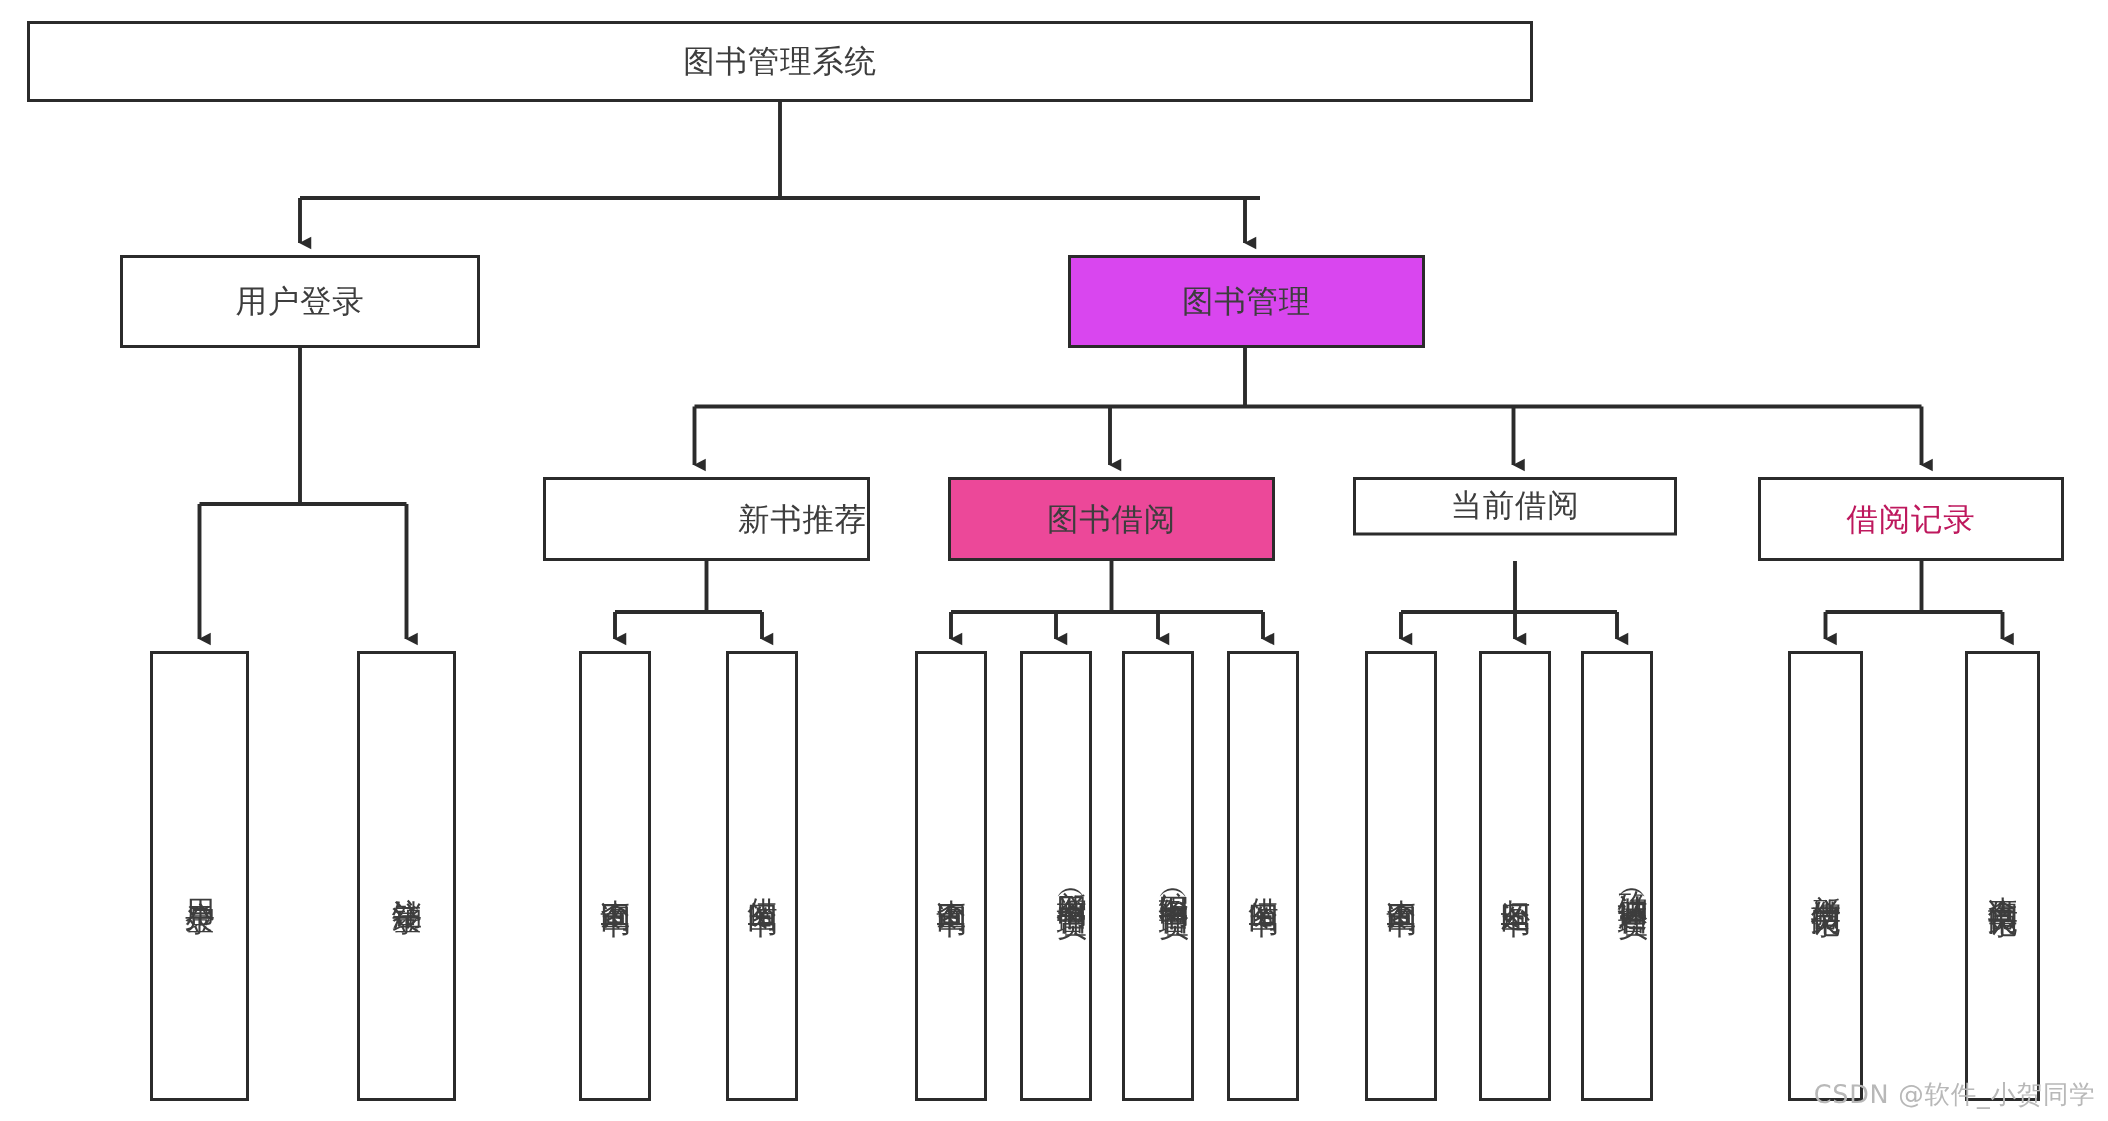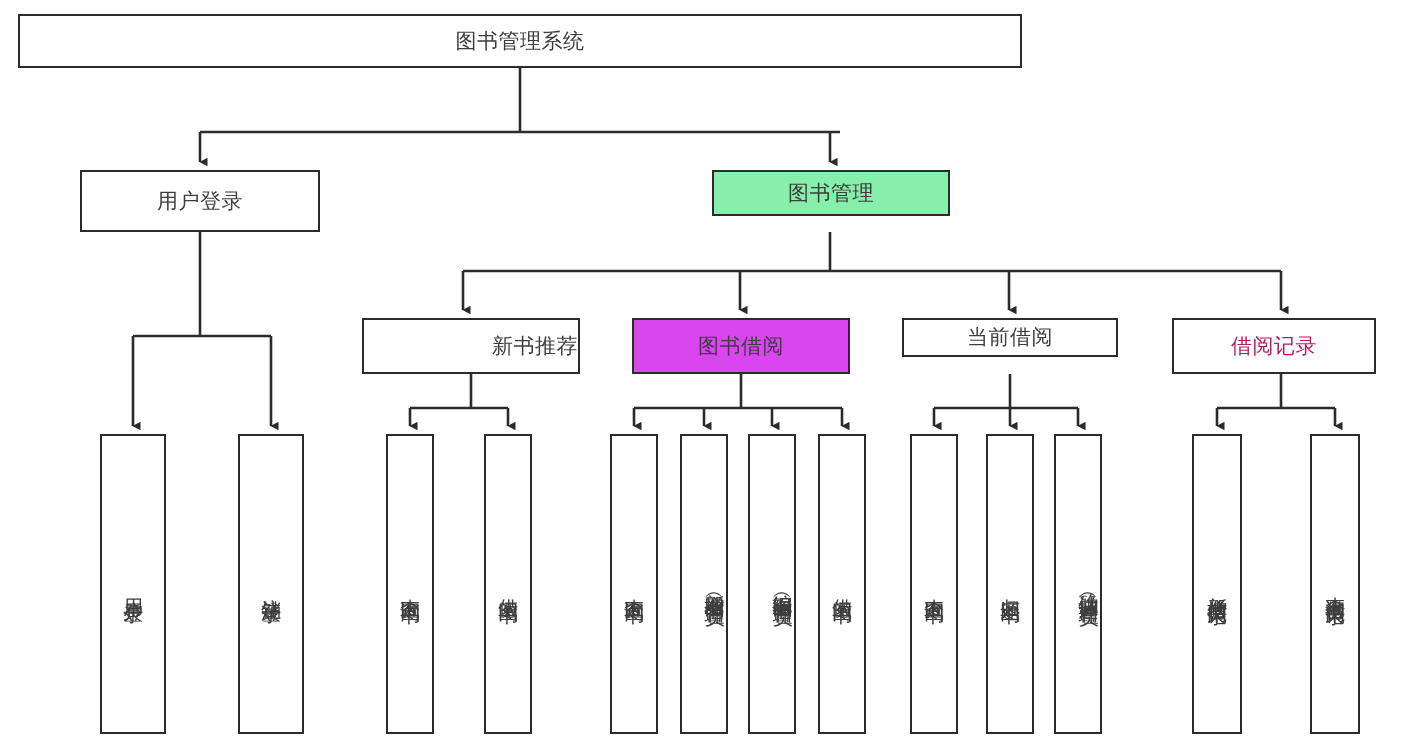--- a/index.html
+++ b/index.html
@@ -125,27 +125,27 @@
     </g>
   </svg>
 
   <div id="nodes-layer">
       <div class="node node-root node-h" style="left: 18px; top: 14px; width: 1004px; height: 54px; border-color: rgb(43, 43, 43); background: rgb(255, 255, 255); color: rgb(61, 61, 61);">
         <span>图书管理系统</span>
       </div>
       <div class="node node-h" style="left: 80px; top: 170px; width: 240px; height: 62px; border-color: rgb(43, 43, 43); background: rgb(255, 255, 255); color: rgb(61, 61, 61);">
         <span>用户登录</span>
       </div>
-      <div class="node node-h" style="left: 712px; top: 170px; width: 238px; height: 46px; border-color: rgb(43, 43, 43); background: #86efac; color: rgb(61, 61, 61); justify-content: center;">
+      <div class="node node-h" style="left: 712px; top: 170px; width: 238px; height: 62px; border-color: rgb(43, 43, 43); background: #d946ef; color: rgb(61, 61, 61); justify-content: center;">
         <span>图书管理</span>
       </div>
       <div class="node node-h" style="left: 362px; top: 318px; width: 218px; height: 56px; border-color: rgb(43, 43, 43); background: rgb(255, 255, 255); color: rgb(61, 61, 61); justify-content: flex-end;">
         <span>新书推荐</span>
       </div>
-      <div class="node node-h" style="left: 632px; top: 318px; width: 218px; height: 56px; border-color: rgb(43, 43, 43); background: #d946ef; color: rgb(61, 61, 61);">
+      <div class="node node-h" style="left: 632px; top: 318px; width: 218px; height: 56px; border-color: rgb(43, 43, 43); background: #ec4899; color: rgb(61, 61, 61);">
         <span>图书借阅</span>
       </div>
       <div class="node node-h" style="left: 902px; top: 318px; width: 216px; height: 39px; border-color: rgb(43, 43, 43); background: rgb(255, 255, 255); color: rgb(61, 61, 61);">
         <span>当前借阅</span>
       </div>
       <div class="node node-h" style="left: 1172px; top: 318px; width: 204px; height: 56px; border-color: rgb(43, 43, 43); background: rgb(255, 255, 255); color: #be185d;">
         <span>借阅记录</span>
       </div>
       <div class="node node-v centered" style="left: 100px; top: 434px; width: 66px; height: 300px; border-color: rgb(43, 43, 43); background: rgb(255, 255, 255); color: rgb(61, 61, 61);">
         <span>用户登录</span>
@@ -181,13 +181,14 @@
         <span>确认归还（管理员）</span>
       </div>
       <div class="node node-v centered" style="left: 1192px; top: 434px; width: 50px; height: 300px; border-color: rgb(43, 43, 43); background: rgb(255, 255, 255); color: rgb(61, 61, 61);">
         <span>新增借阅记录</span>
       </div>
       <div class="node node-v centered" style="left: 1310px; top: 434px; width: 50px; height: 300px; border-color: rgb(43, 43, 43); background: rgb(255, 255, 255); color: rgb(61, 61, 61);">
         <span>查询借阅记录</span>
       </div>
     </div>
 
+  <div id="watermark">CSDN @软件_小贺同学</div>
 </div>
 
 </body></html>

